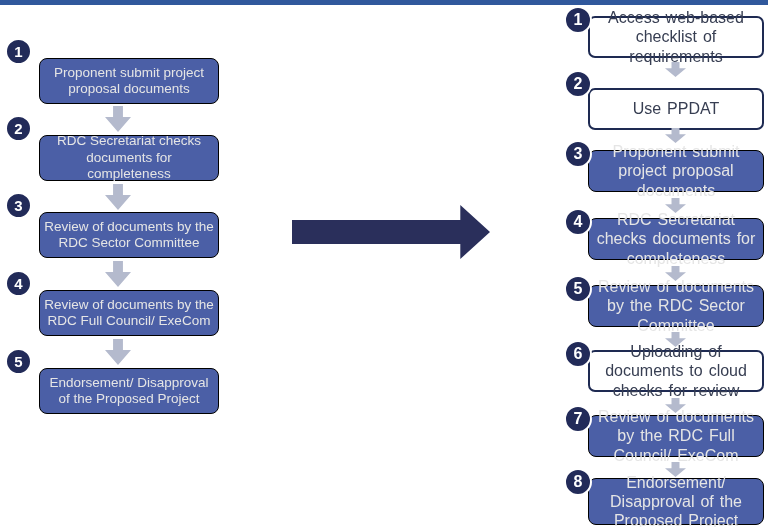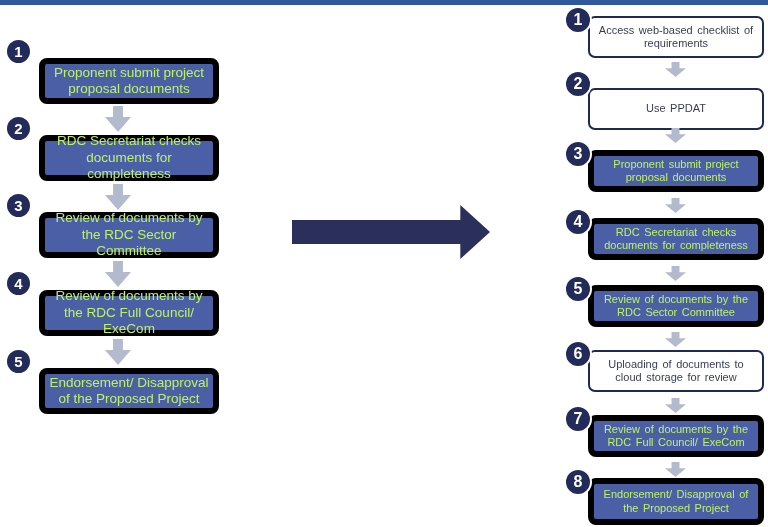--- a/index.html
+++ b/index.html
@@ -22,42 +22,42 @@
     position: absolute;
     display: flex;
     align-items: center;
     justify-content: center;
     text-align: center;
     border-radius: 8px;
   }
   .box span { display: block; width: 100%; }
   .box.filled {
     background: #4b5fa6;
-    color: #bef264;
-    border: 6px solid #000000;
+    color: #e5e5e5;
+    border: 1px solid #000000;
   }
   .box.outline {
     background: #ffffff;
     color: #373e52;
     border: 2.5px solid #1e2a52;
     border-radius: 7px;
   }
   .left-col .box {
     left: 39px;
     width: 180px;
     height: 46px;
     font-size: 13.5px;
     line-height: 1.22;
     padding: 2px 4px;
   }
   .right-col .box {
     left: 588px;
     width: 176px;
     height: 42px;
-    font-size: 11px;
+    font-size: 16px;
     line-height: 1.2;
     word-spacing: 1.5px;
     padding: 2px 3px;
     justify-content: flex-end;
   }
   .right-col .box.tall { height: 47px; }
   
   .num-circle {
     position: absolute;
     display: flex;
@@ -189,21 +189,21 @@
     <div class="box filled" style="top:285px">
         <span>Review of documents by the RDC Sector Committee</span>
       </div>
 
     <div class="chev" style="top:332px"></div>
 
     <div class="num-circle" style="top:340px">
         <span>6</span>
       </div>
     <div class="box outline" style="top:350px">
-        <span>Uploading of documents to cloud storage for review</span>
+        <span>Uploading of documents to cloud checks for review</span>
       </div>
 
     <div class="chev" style="top:398px"></div>
 
     <div class="num-circle" style="top:405px">
         <span>7</span>
       </div>
     <div class="box filled" style="top:415px">
         <span>Review of documents by the RDC Full Council/ ExeCom</span>
       </div>

